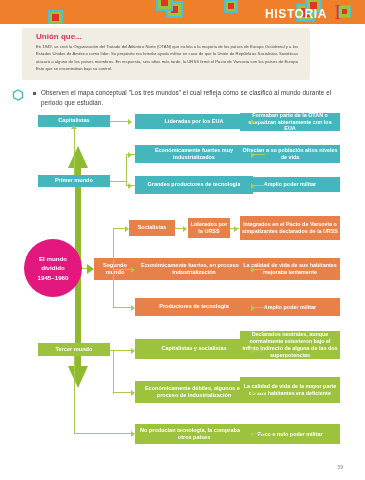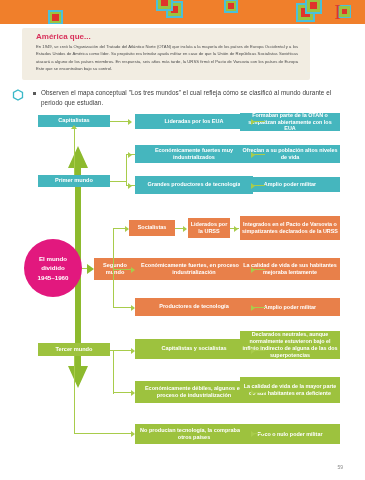--- a/index.html
+++ b/index.html
@@ -181,25 +181,26 @@
           <div class="ring2" style="width: 78%; height: 78%; margin: auto; background: rgb(157, 194, 62);">
             <div class="ring3" style="background: rgb(224, 52, 43);"></div>
           </div>
         </div>
         <div class="deco-square" style="left: 338px; top: 5px; width: 13px; height: 13px; background: rgb(75, 192, 217);">
           <div class="ring2" style="width: 78%; height: 78%; margin: auto; background: rgb(157, 194, 62);">
             <div class="ring3" style="background: rgb(224, 52, 43);"></div>
           </div>
         </div>
       </div>
+    <div id="historia-title">HISTORIA</div>
     <div id="historia-numeral">I</div>
   </div>
 
   <div id="sabias-box">
-    <div id="sabias-title">América que...</div>
+    <div id="sabias-title">Unión que...</div>
     <div id="sabias-body">En 1949, se creó la Organización del Tratado del Atlántico Norte (OTAN) que incluía a la mayoría de los países de Europa Occidental y a los Estados Unidos de América como líder. Su propósito era brindar ayuda militar en caso de que la Unión de Repúblicas Socialistas Soviéticas atacará a alguno de los países miembros. En respuesta, seis años más tarde, la URSS firmó el Pacto de Varsovia con los países de Europa Este que se encontraban bajo su control.</div>
   </div>
 
   <div id="instruction-row">
     <svg id="hex-icon" viewBox="0 0 24 24">
       <polygon points="12,2 21,7 21,17 12,22 3,17 3,7" fill="none" stroke="#3AB8C8" stroke-width="2.6"></polygon>
     </svg>
     <div id="bullet-dot"></div>
     <div id="instruction-text">Observen el mapa conceptual "Los tres mundos" el cual refleja cómo se clasificó al mundo durante el periodo que estudian.</div>
   </div>

